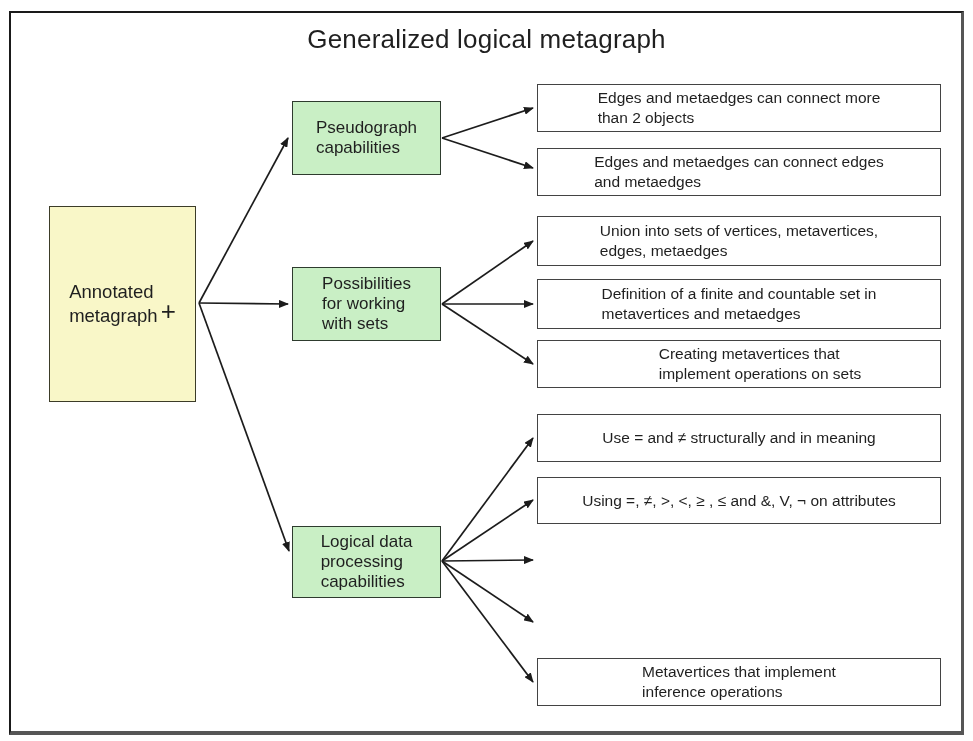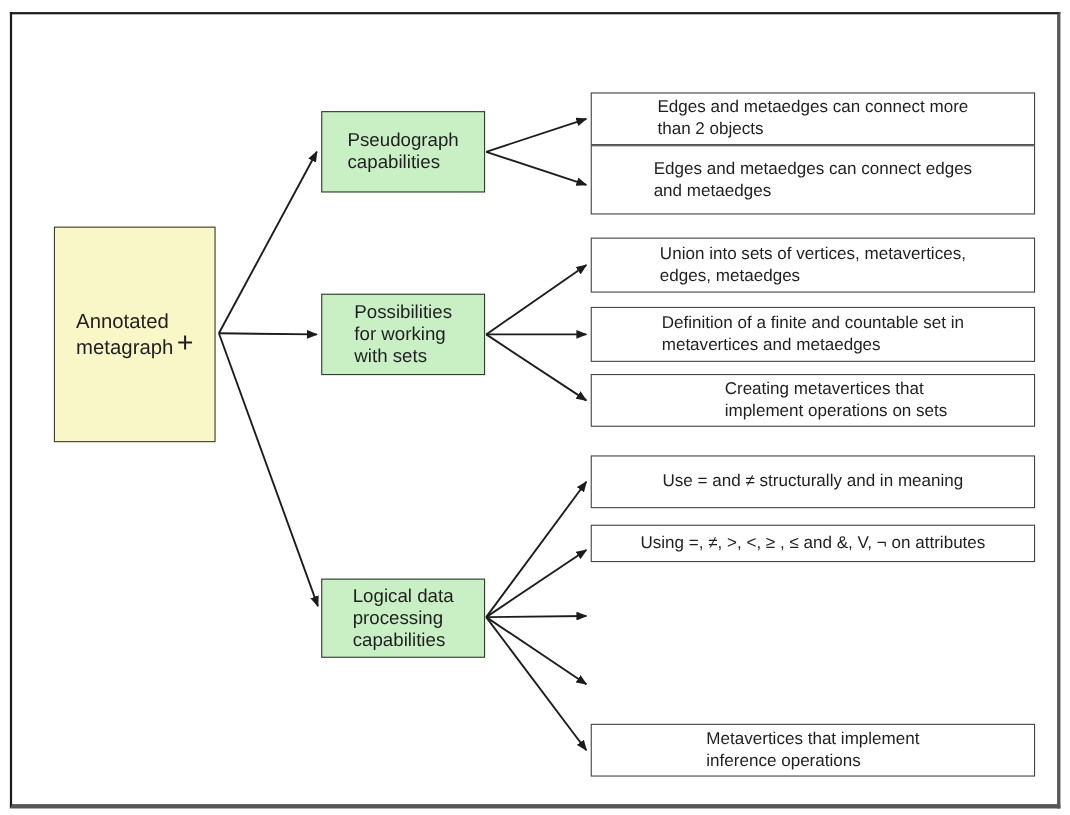--- a/index.html
+++ b/index.html
@@ -75,26 +75,26 @@
   .leaf {
     left: 537px;
     width: 404px;
     background: var(--leaf-fill, #ffffff);
     border: 1.5px solid var(--leaf-border, #434343);
     font-size: 15.5px;
     line-height: 1.27;
     padding: 2px 6px;
   }
   .leaf.l0 { top:  84px; height: 48px; }
-  .leaf.l1 { top: 132px; height: 63px; }
+  .leaf.l1 { top: 148px; height: 48px; }
   .leaf.l2 { top: 216px; height: 50px; }
   .leaf.l3 { top: 279px; height: 50px; }
   .leaf.l4 { top: 340px; height: 48px; padding-left: 48px; }
   .leaf.l5 { top: 414px; height: 48px; }
-  .leaf.l6 { top: 477px; height: 34px; }
+  .leaf.l6 { top: 477px; height: 47px; }
   .leaf.l7 { top: 535px; height: 50px; }
   .leaf.l8 { top: 598px; height: 48px; }
   .leaf.l9 { top: 658px; height: 48px; }
 
   svg.arrows {
     position: absolute;
     left: 0; top: 0;
     width: 973px; height: 741px;
     pointer-events: none;
   }
@@ -103,20 +103,21 @@
     stroke-width: 1.7;
   }
 </style>
 </head>
 <body>
 
 <div class="canvas">
 
   <div class="frame"></div>
 
+  <div class="title">Generalized logical metagraph</div>
 
   <svg class="arrows" viewBox="0 0 973 741">
     <defs>
       <marker id="ah" markerWidth="10" markerHeight="8" refX="9" refY="4" orient="auto" markerUnits="userSpaceOnUse">
         <path d="M0,0 L10,4 L0,8 Z" fill="#1c1c1c"></path>
       </marker>
     </defs>
 
     <line x1="199" y1="303" x2="288" y2="138" marker-end="url(#ah)"></line>
     <line x1="199" y1="303" x2="288" y2="304" marker-end="url(#ah)"></line>

